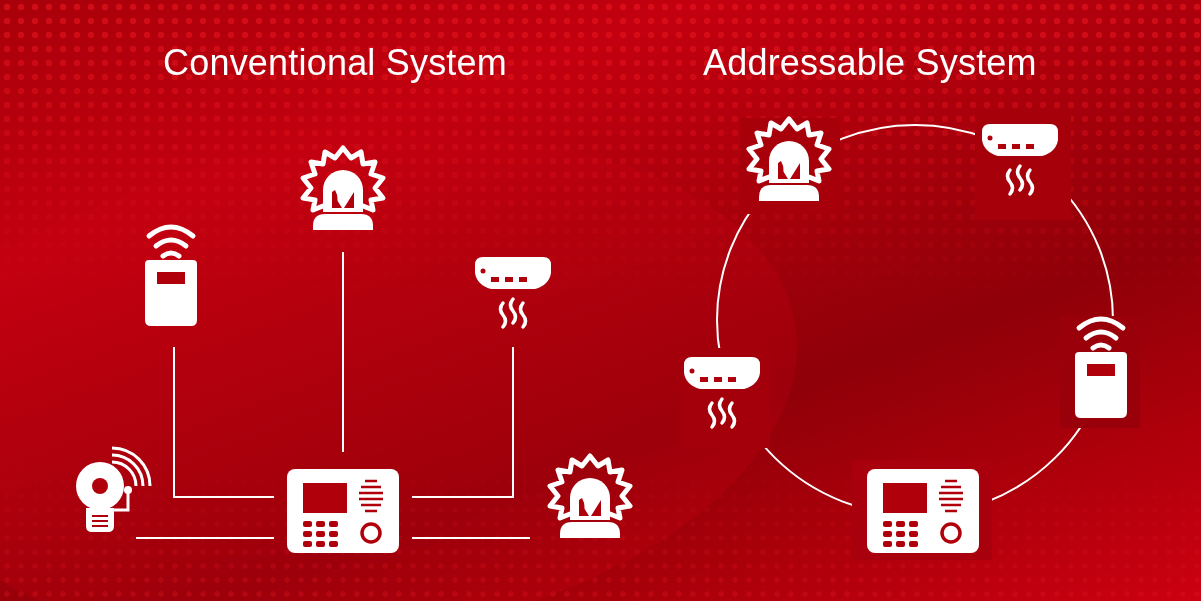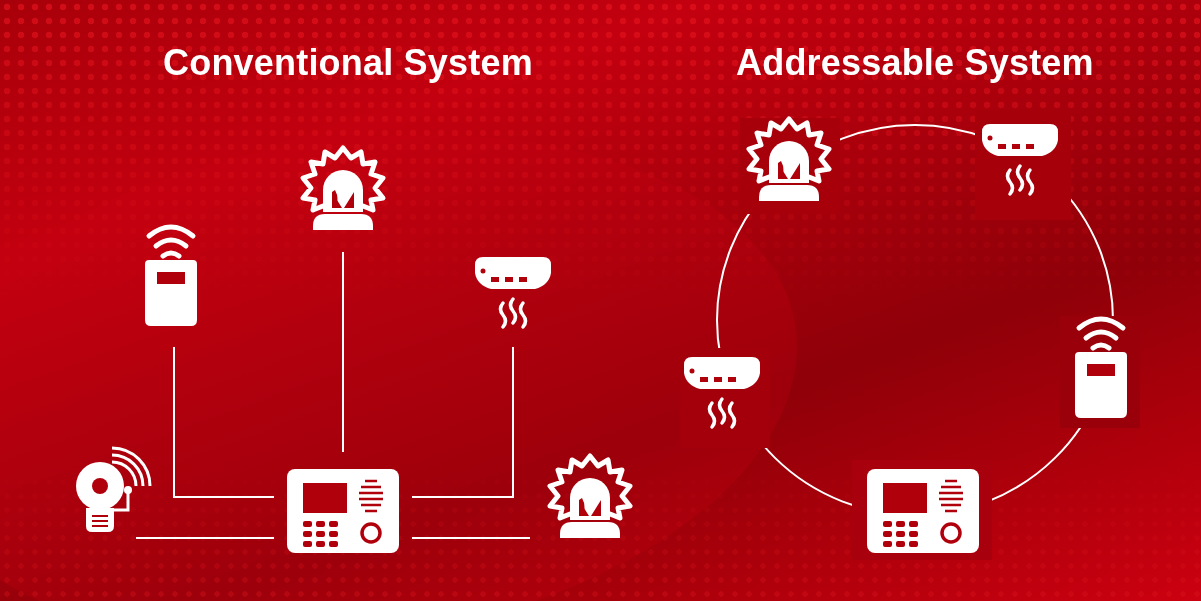--- a/index.html
+++ b/index.html
@@ -11,23 +11,23 @@
     background-size: 14px 14px;
     -webkit-mask-image: linear-gradient(to bottom, rgba(0,0,0,1) 0%, rgba(0,0,0,0.6) 40%, rgba(0,0,0,0) 100%);
     mask-image: linear-gradient(to bottom, rgba(0,0,0,1) 0%, rgba(0,0,0,0.6) 40%, rgba(0,0,0,0) 100%); }
   .dots2 { position: absolute; left: 0; bottom: 0; width: 1201px; height: 140px;
     background-image: radial-gradient(circle, rgba(220,20,30,0.45) 2.5px, transparent 3px);
     background-size: 14px 14px;
     -webkit-mask-image: linear-gradient(to top, rgba(0,0,0,0.8), rgba(0,0,0,0));
     mask-image: linear-gradient(to top, rgba(0,0,0,0.8), rgba(0,0,0,0)); }
   .wave { position: absolute; left: -100px; top: 140px; width: 900px; height: 500px; border-radius: 50%;
     background: rgba(200,0,20,0.25); transform: rotate(-8deg); }
-  .title { position: absolute; top: 42px; color: #fff; font-size: 36px; font-weight: bold; letter-spacing: 0.2px; white-space: nowrap; }
+  .title { position: absolute; top: 42px; color: #fff; font-size: 36px; font-weight: normal; letter-spacing: 0.2px; white-space: nowrap; }
   .title.left { left: 163px; }
-  .title.right { left: 736px; }
+  .title.right { left: 703px; }
   svg.diagram { position: absolute; left: 0; top: 0; }
 </style>
 </head>
 <body>
 
 <div class="canvas">
   <div class="wave"></div>
   <div class="dots"></div>
   <div class="dots2"></div>
 

